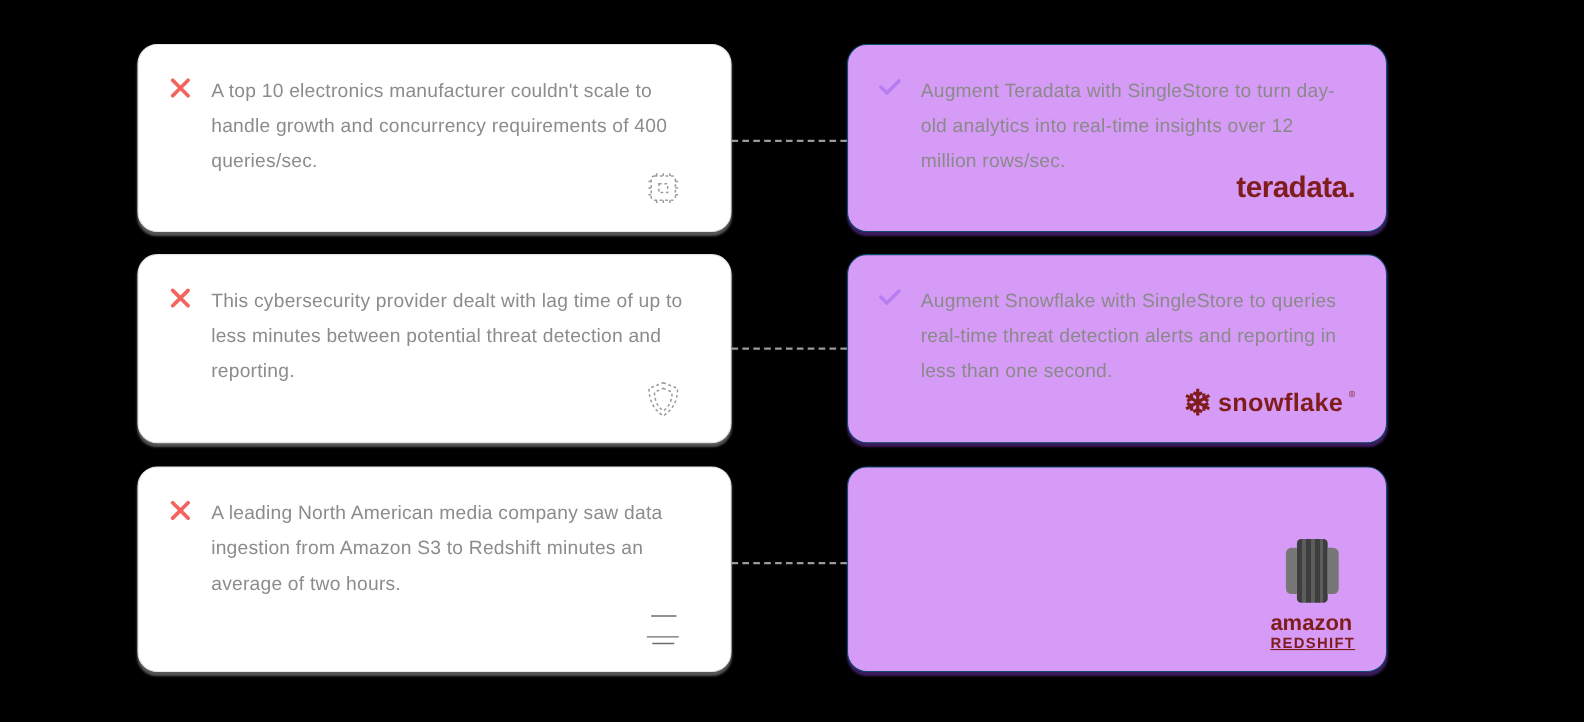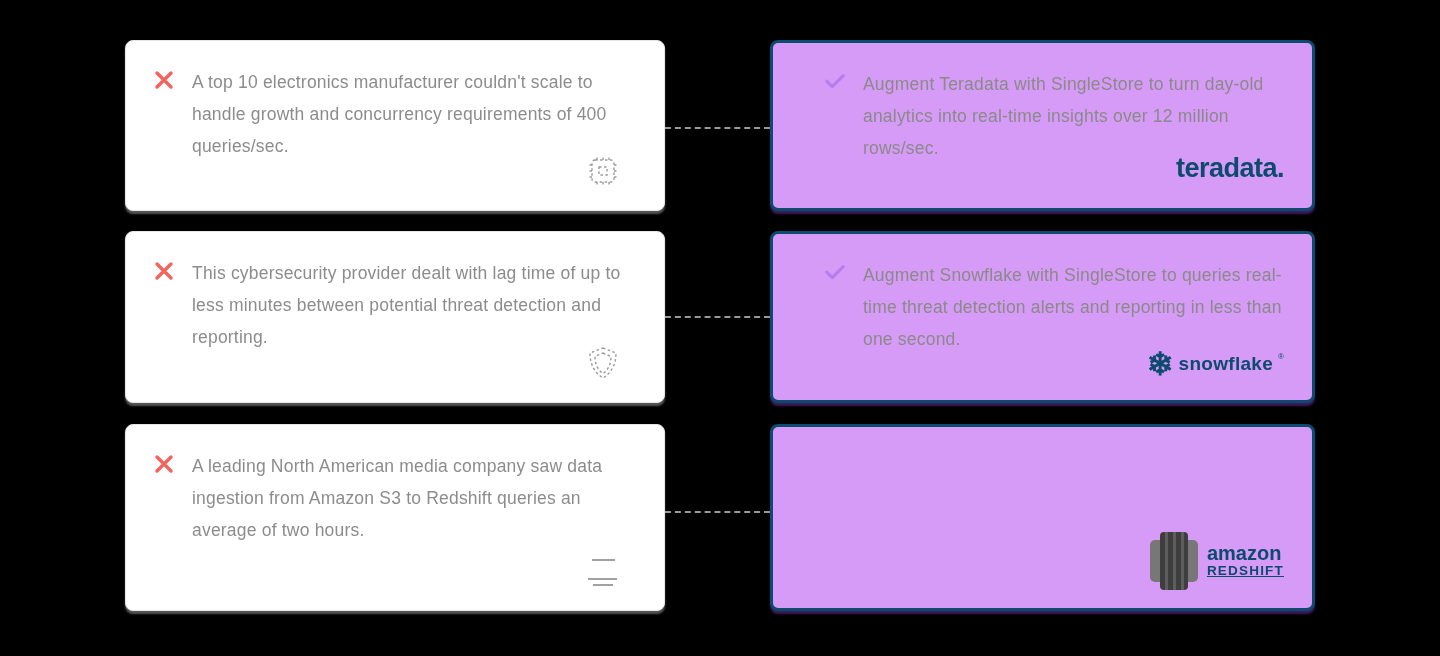--- a/index.html
+++ b/index.html
@@ -9,37 +9,36 @@
   .canvas {
     position: relative;
     width: 1440px;
     height: 656px;
     background: #000;
     overflow: hidden;
   }
 
   .card {
     position: absolute;
-    border-radius: 8px;
+    border-radius: 18px;
   }
 
   .card-white {
     left: 125px;
     width: 540px;
     background: #ffffff;
     border: 1px solid #e6e6e6;
     box-shadow: 0 3px 2px rgba(190,190,190,0.45);
   }
   .card-purple {
     left: 770px;
-    width: 545px;
+    width: 491px;
     background: #d69bf6;
-    border: 3px solid #0c4a6e;
+    border: 1px solid #0c4a6e;
     box-shadow: 0 3px 2px rgba(110,50,170,0.55);
-    padding-left: 24px;
   }
 
   .row1 { top: 40px;  height: 171px; }
   .row2 { top: 231px; height: 172px; }
   .row3 { top: 424px; height: 187px; }
 
   .card-body {
     display: flex;
     align-items: flex-start;
     gap: 17px;
@@ -68,37 +67,37 @@
     bottom: 20px;
     width: 38px;
     height: 38px;
   }
   .deco-icon svg { width: 100%; height: 100%; }
 
   .logo {
     position: absolute;
     right: 28px;
     bottom: 24px;
-    color: #0c4a6e;
+    color: #7f1d1d;
     display: flex;
     align-items: center;
   }
 
   .teradata-logo {
     font-size: 27px;
     font-weight: bold;
     letter-spacing: -0.5px;
   }
 
   .snowflake-logo { gap: 5px; bottom: 20px; }
   .snowflake-glyph { font-size: 32px; line-height: 1; font-weight: bold; }
-  .snowflake-word { font-size: 19px; font-weight: bold; letter-spacing: 0.3px; }
+  .snowflake-word { font-size: 23px; font-weight: bold; letter-spacing: 0.3px; }
   .snowflake-reg { font-size: 8px; align-self: flex-start; margin-top: 4px; }
 
-  .redshift-logo { gap: 9px; bottom: 18px; align-items: center; }
+  .redshift-logo { gap: 9px; bottom: 18px; align-items: center; flex-direction: column; }
   .rs-icon { display: flex; align-items: center; height: 58px; }
   .rs-side {
     width: 10px; height: 42px;
     background: #777777;
   }
   .rs-side.left  { border-radius: 5px 0 0 5px; }
   .rs-side.right { border-radius: 0 5px 5px 0; }
   .rs-center {
     width: 28px; height: 58px;
     border-radius: 4px;
@@ -192,21 +191,21 @@
     </div>
   </div>
 
   <div class="card card-white row3">
     <div class="card-body">
       <span class="mark">
         <svg viewBox="0 0 22 22">
             <path d="M4 4 L18 18 M18 4 L4 18" stroke="#f4645f" stroke-width="3.4" stroke-linecap="round" fill="none"></path>
           </svg>
       </span>
-      <p class="card-text">A leading North American media company saw data ingestion from Amazon S3 to Redshift queries an average of two hours.</p>
+      <p class="card-text">A leading North American media company saw data ingestion from Amazon S3 to Redshift minutes an average of two hours.</p>
     </div>
     <span class="deco-icon">
       <svg viewBox="0 0 38 38" fill="none" stroke="#6e6e6e" stroke-width="1.3">
         <path d="M8 8 H31"></path>
         <path d="M4 27 H33"></path>
         <path d="M9 33 H29"></path>
       </svg>
     </span>
   </div>
 

